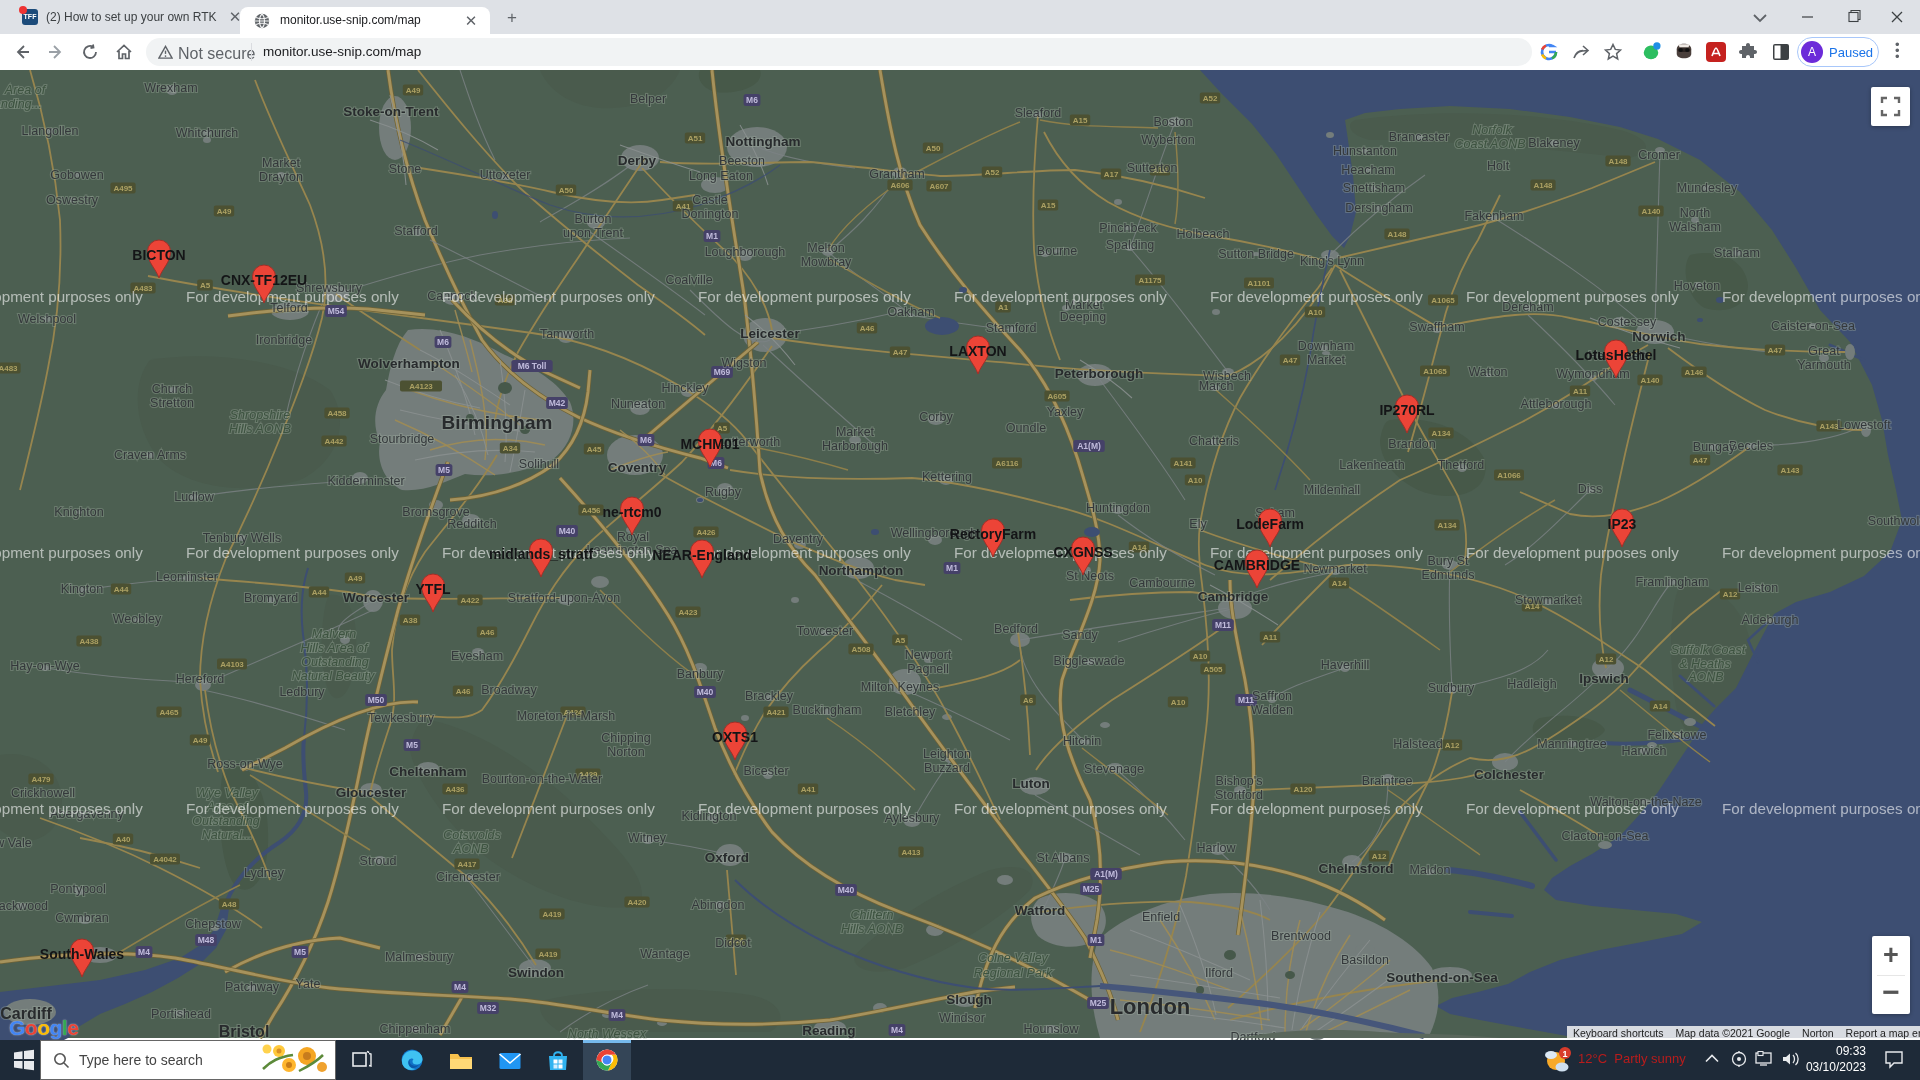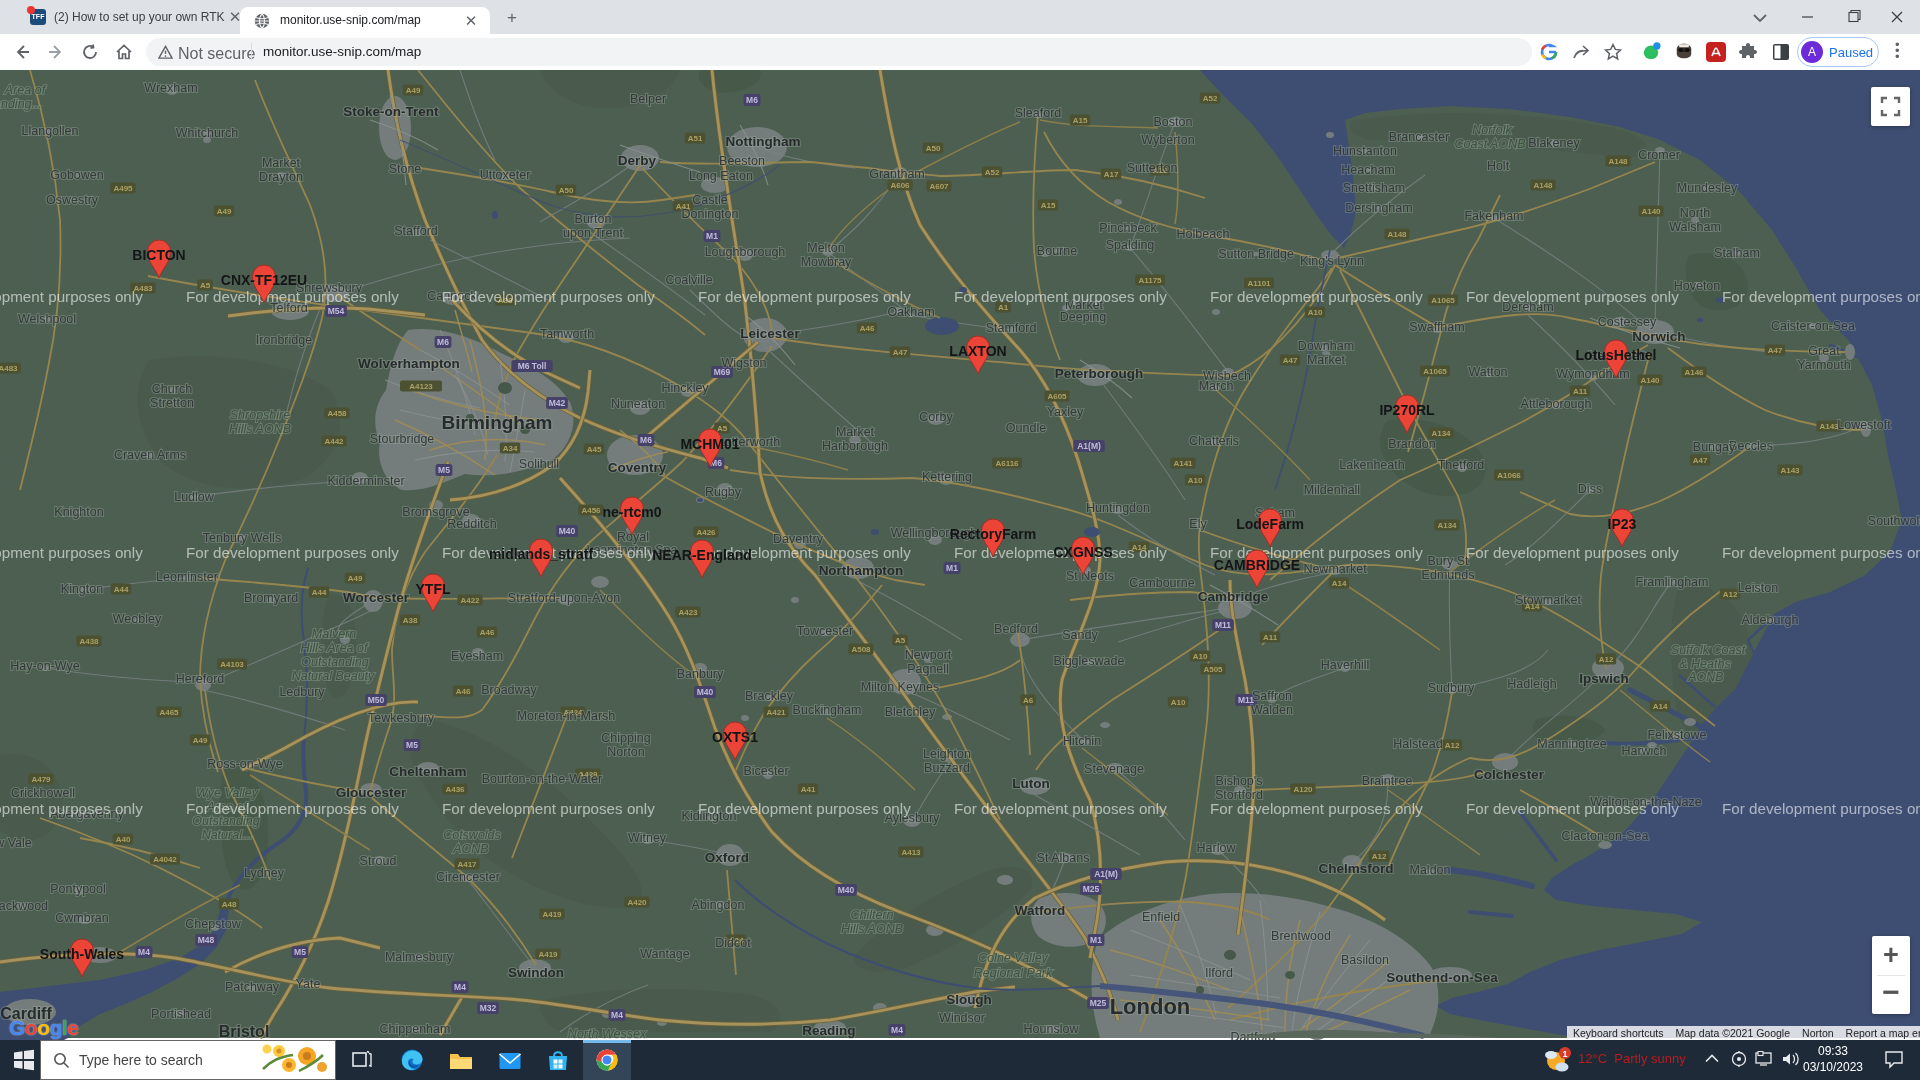--- a/index.html
+++ b/index.html
@@ -1,21 +1,21 @@
 <!DOCTYPE html>
 <html><head>
 <meta charset="utf-8">
 <style>
 html,body{margin:0;padding:0;width:1920px;height:1080px;overflow:hidden;background:#fff;
 font-family:"Liberation Sans",sans-serif;}
 *{box-sizing:border-box}
 #stage{position:absolute;top:0;left:0;width:1920px;height:1080px;overflow:hidden}
 
 #tabstrip{position:absolute;top:0;left:0;width:1920px;height:34px;background:#dee1e6}
-.tab1{position:absolute;left:20px;top:0;width:226px;height:34px}
+.tab1{position:absolute;left:12px;top:0;width:226px;height:34px}
 .tab1 .fav{position:absolute;left:10px;top:9px;width:16px;height:16px;border-radius:3px;background:#1c4b7a}
 .tab1 .fav .dot{position:absolute;left:-3px;top:-3px;width:8px;height:8px;border-radius:50%;background:#e33}
 .tab1 .fav .t{position:absolute;left:0;top:4px;width:16px;text-align:center;font-size:7px;font-weight:bold;color:#fff}
 .tab1 .ttl{position:absolute;left:34px;top:10px;width:178px;font-size:12px;color:#3c4043;white-space:nowrap;overflow:hidden}
 .tabx{position:absolute;top:9px;width:16px;height:16px;color:#5f6368;font-size:15px;line-height:16px;text-align:center}
 #activetab{position:absolute;left:240px;top:7px;width:250px;height:27px;background:#fff;border-radius:8px 8px 0 0}
 #activetab .glb{position:absolute;left:14px;top:6px;width:16px;height:16px}
 #activetab .ttl{position:absolute;left:40px;top:6px;font-size:12px;color:#202124}
 #newtab{position:absolute;left:504px;top:10px;width:16px;height:16px;color:#5f6368;font-size:17px;line-height:15px;text-align:center}
 .wbtn{position:absolute;top:0;height:34px;width:46px;color:#3c4043;text-align:center}
@@ -37,21 +37,21 @@
 #glogo{position:absolute;left:9px;top:1016px;font-size:21px;font-weight:bold;letter-spacing:-.5px;
 text-shadow:0 0 2px rgba(255,255,255,.45),0 0 1px rgba(255,255,255,.4)}
 #attrib{position:absolute;left:1567px;top:1026px;height:12px;font-size:10.5px;color:#222;white-space:nowrap}
 #attrib span{background:rgba(250,250,250,.82);padding:1px 6px 16px 6px;display:inline-block;height:14px;line-height:12px}
 
 #taskbar{position:absolute;top:1040px;left:0;width:1920px;height:40px;background:#1e2a38}
 #search{position:absolute;left:40px;top:1040px;width:296px;height:40px;background:#fff;border:1px solid #666}
 #search .q{position:absolute;left:38px;top:11px;font-size:14px;color:#444}
 .tbicon{position:absolute;top:1048px;width:24px;height:24px}
 #tray{color:#fff}
-.clock{position:absolute;left:1800px;top:1043px;width:66px;text-align:center;font-size:12px;color:#fff;line-height:16px}
+.clock{position:absolute;left:1800px;top:1043px;width:66px;text-align:right;font-size:12px;color:#fff;line-height:16px}
 </style>
 </head>
 <body>
 <div id="stage">
 <svg id="map" width="1920" height="970" viewBox="0 70 1920 970" style="position:absolute;top:70px;left:0">
 <rect x="0" y="70" width="1920" height="968" fill="#4c5f51"></rect>
 <path d="M150,360 C210,350 290,360 330,390 C350,420 340,460 300,480 C250,495 190,490 160,460 C135,430 130,385 150,360 Z" fill="#4a5b4d"></path>
 <path d="M540,70 L680,70 C670,95 640,110 600,108 C570,106 548,90 540,70 Z" fill="#4a5b4d"></path>
 <path d="M330,595 C348,592 358,615 356,650 C354,685 345,700 335,698 C325,695 320,660 322,630 C324,610 326,598 330,595 Z" fill="#4a5b4d"></path>
 <path d="M430,720 C480,730 540,770 580,810 C620,850 650,880 640,905 C600,915 540,895 490,860 C450,830 415,780 410,750 C412,732 420,718 430,720 Z" fill="#4a5b4d"></path>

